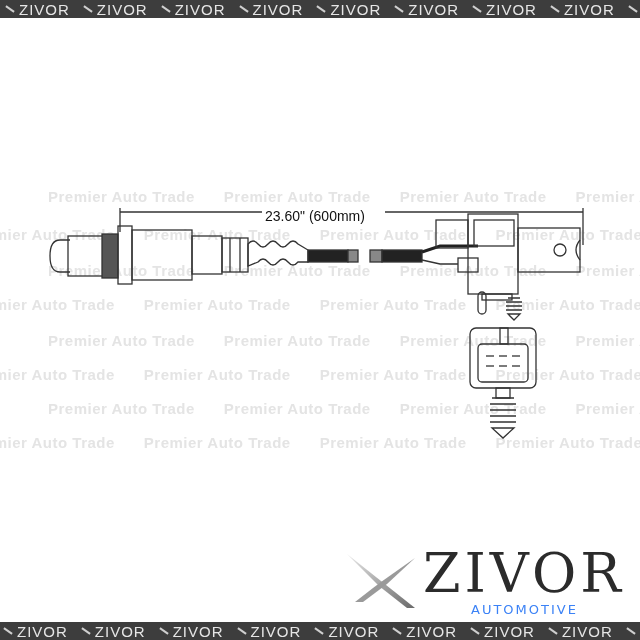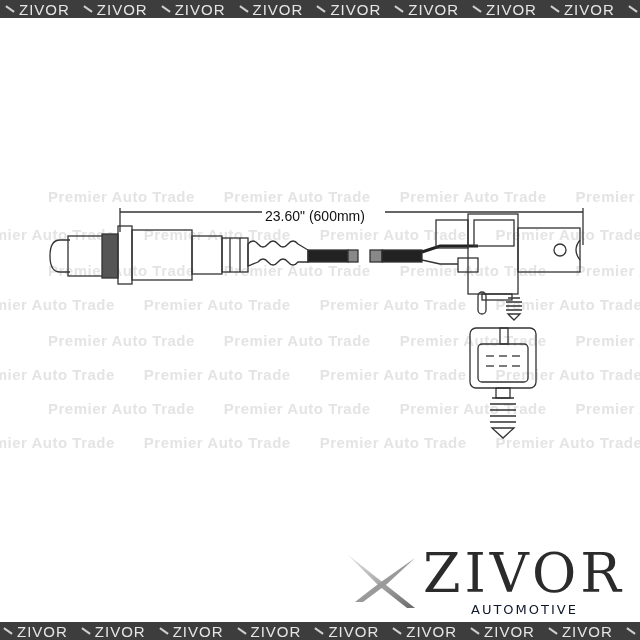--- a/index.html
+++ b/index.html
@@ -10,21 +10,21 @@
   .band-item { display: inline-flex; align-items: center; color: #e6e6e6; font-size: 15px; letter-spacing: 1px; margin-right: 10px; flex-shrink: 0; }
   .band-item .slash { display: inline-block; width: 10px; height: 2px; background: #cfcfcf; transform: rotate(35deg); margin: 0 4px 0 3px; }
   .band.top .band-item:first-child { margin-left: 2px; }
   .watermark { position: absolute; left: 0; top: 0; width: 640px; height: 640px; pointer-events: none; }
   .wm-row { position: absolute; white-space: nowrap; color: #e4e4e4; font-weight: bold; font-size: 15px; letter-spacing: 0.5px; }
   .wm-row span { margin-right: 29px; }
   .diagram { position: absolute; left: 0; top: 0; width: 640px; height: 640px; }
   .dim-label { position: absolute; left: 262px; top: 208px; font-size: 14px; color: #111; background: #fff; padding: 0 3px; }
   .logo { position: absolute; left: 345px; top: 548px; width: 290px; height: 70px; }
   .logo-word { position: absolute; left: 78px; top: -6px; font-family: "DejaVu Serif", serif; font-size: 54px; color: #2b2b2b; letter-spacing: 4px; font-weight: normal; }
-  .logo-sub { position: absolute; left: 126px; top: 54px; font-family: "DejaVu Sans", sans-serif; font-size: 13px; color: #0f172a; letter-spacing: 2px; }
+  .logo-sub { position: absolute; left: 126px; top: 54px; font-family: "DejaVu Sans", sans-serif; font-size: 13px; color: #3b82f6; letter-spacing: 2px; }
 </style>
 </head>
 <body>
 
 <div class="band top" id="band-top">
     <span class="band-item">
       <span class="slash"></span>
       <span>ZIVOR</span>
     </span>
     <span class="band-item">

